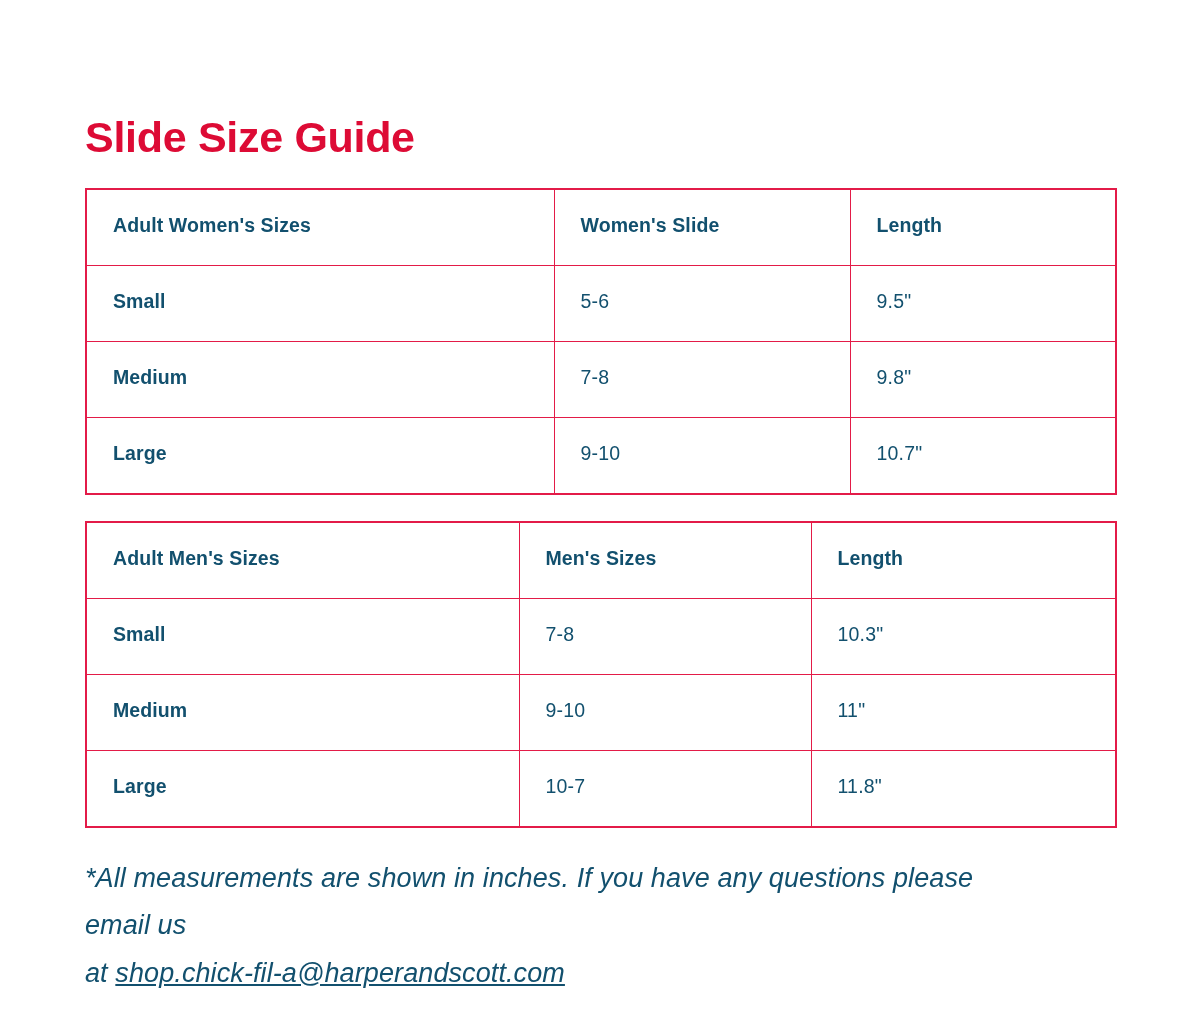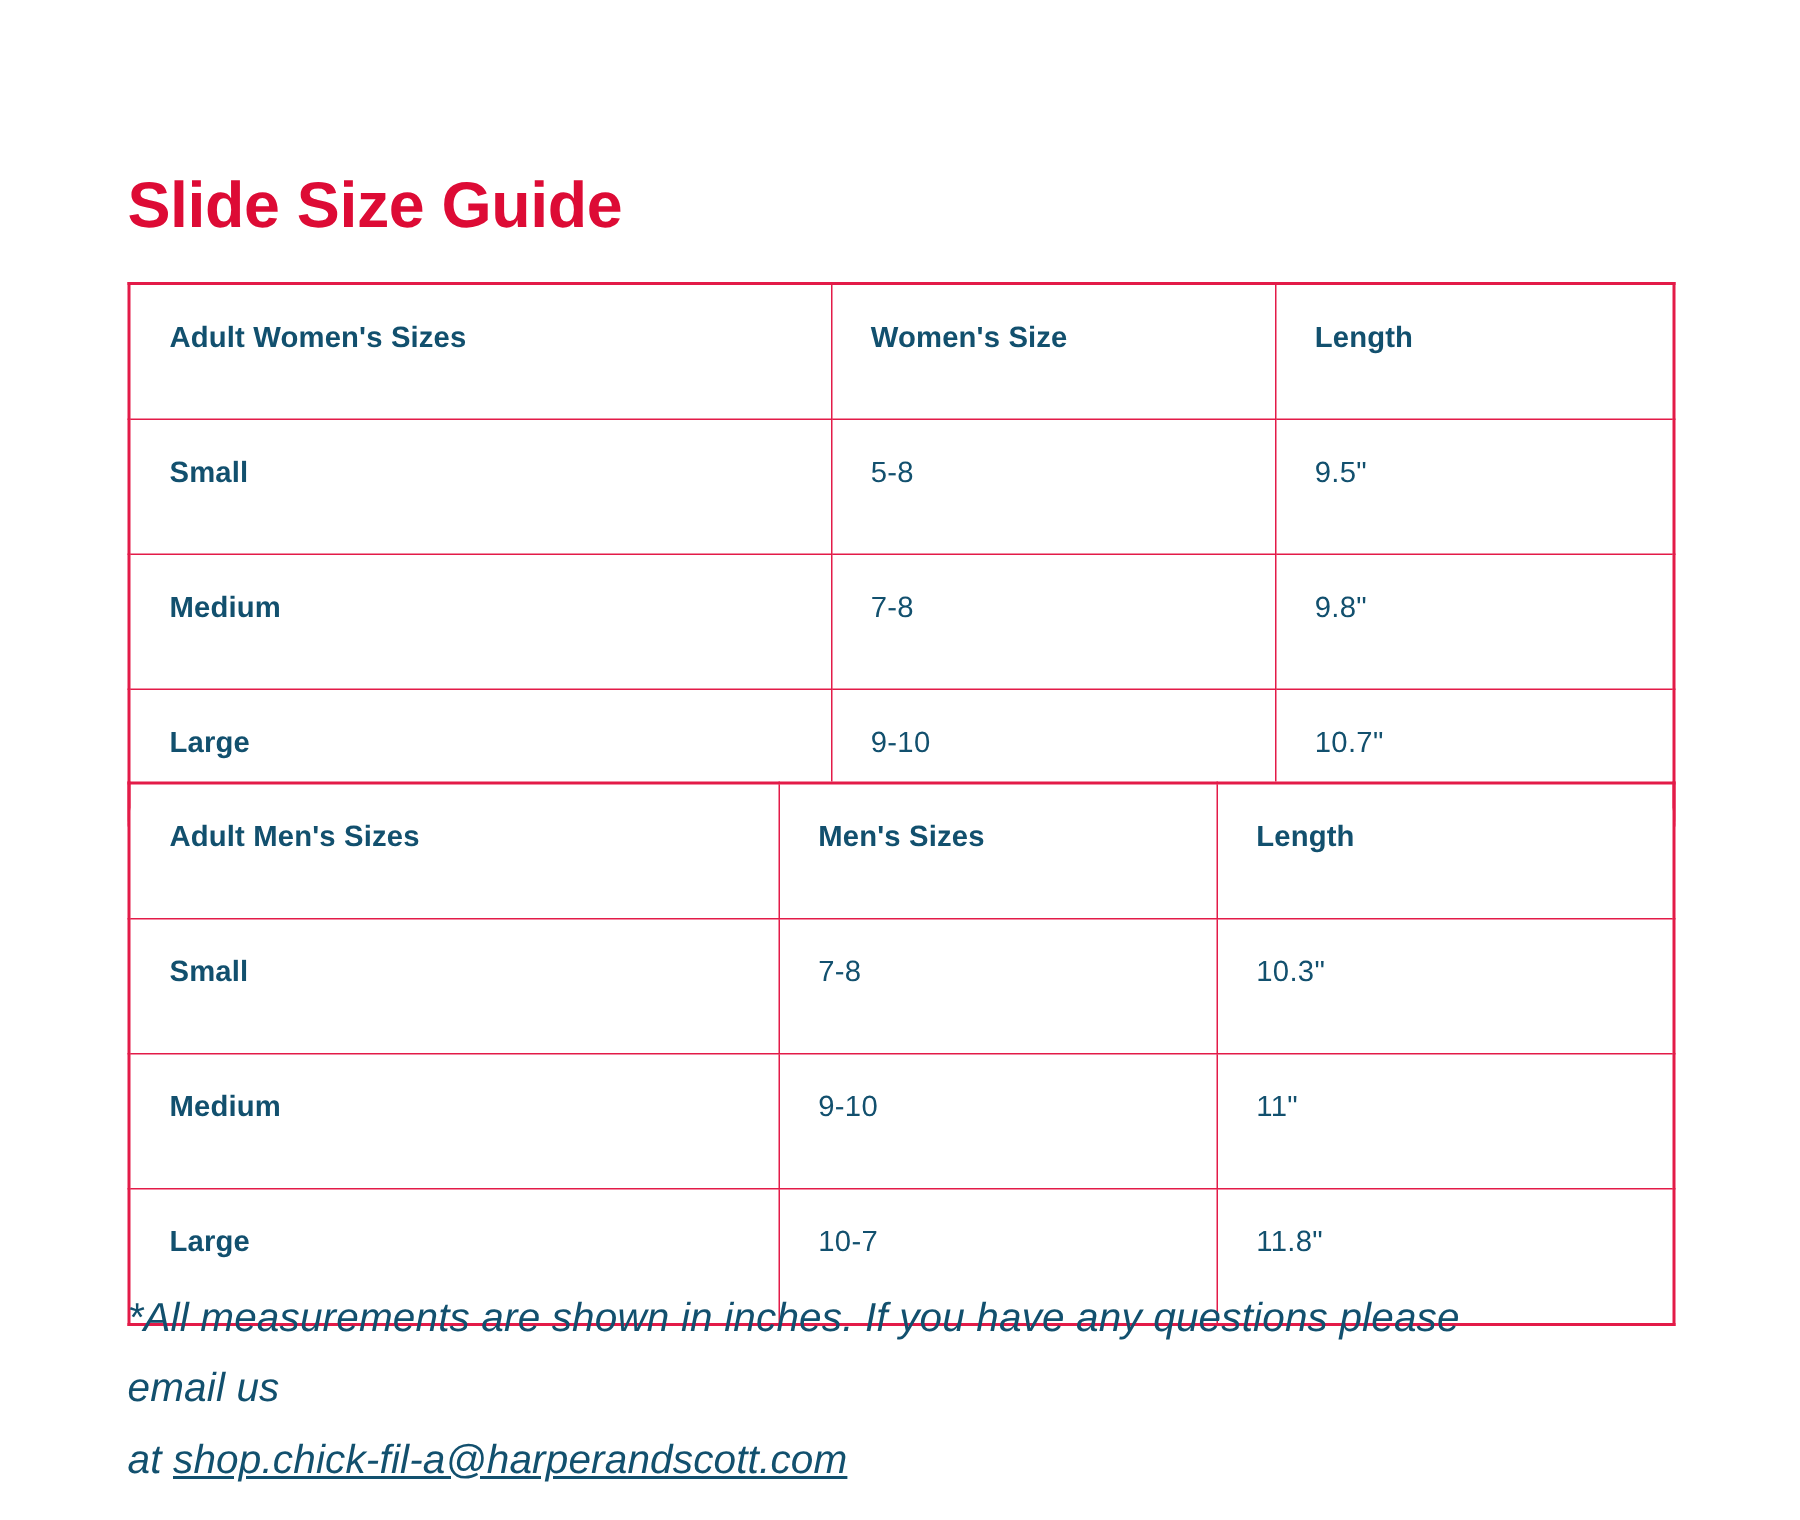--- a/index.html
+++ b/index.html
@@ -40,21 +40,21 @@
   .size-table {
     position: absolute;
     border-collapse: collapse;
     table-layout: fixed;
     border: 2px solid #e31b48;
     background: #ffffff;
   }
   .size-table td {
     border: 1px solid #e31b48;
     height: 71px;
-    padding: 0 0 18px 26px;
+    padding: 0 0 4px 26px;
     vertical-align: middle;
     font-size: 19.5px;
     color: #12506e;
     line-height: 1.2;
   }
   .size-table .hdr-cell,
   .size-table .rowlabel-cell {
     font-weight: bold;
     letter-spacing: 0.1px;
   }
@@ -111,26 +111,26 @@
 
   <table class="size-table" id="table-womens">
     <colgroup>
       <col class="c1">
         <col class="c2">
         <col class="c3">
     </colgroup>
     <tbody>
       <tr>
         <td class="hdr-cell">Adult Women's Sizes</td>
-        <td class="hdr-cell">Women's Size</td>
+        <td class="hdr-cell">Women's Slide</td>
         <td class="hdr-cell">Length</td>
       </tr>
       <tr>
         <td class="rowlabel-cell">Small</td>
-        <td class="value-cell">5-8</td>
+        <td class="value-cell">5-6</td>
         <td class="value-cell">9.5"</td>
       </tr>
       <tr>
         <td class="rowlabel-cell">Medium</td>
         <td class="value-cell">7-8</td>
         <td class="value-cell">9.8"</td>
       </tr>
       <tr>
         <td class="rowlabel-cell">Large</td>
         <td class="value-cell">9-10</td>

